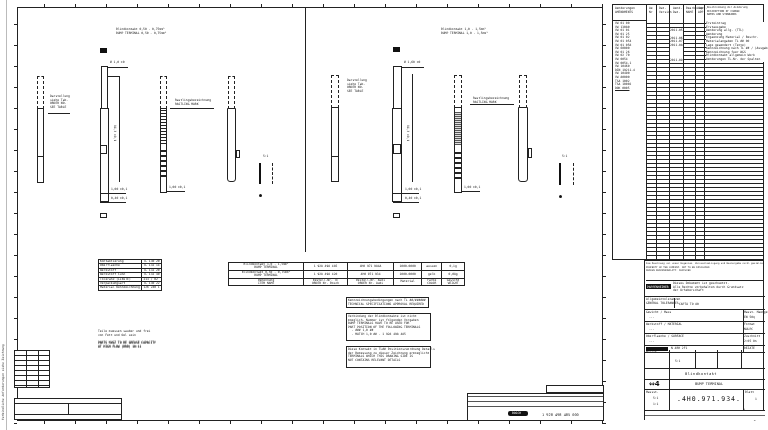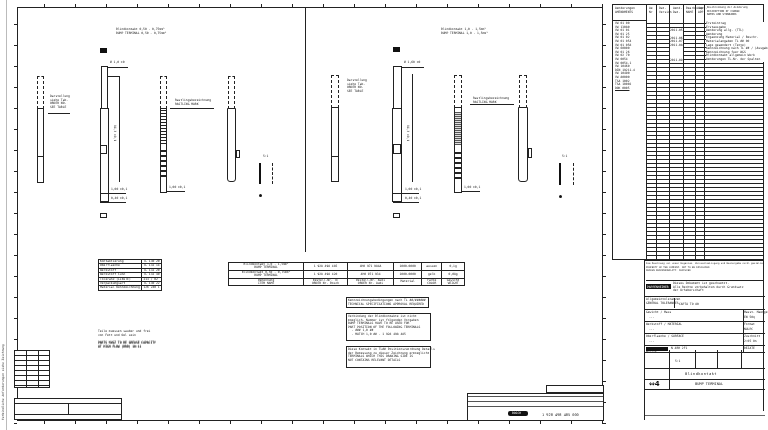--- a/index.html
+++ b/index.html
@@ -383,15 +383,31 @@
   <div class="abs" style="left:0;top:108px;width:120px;height:10px;border-bottom:1px solid #222;">
     <div class="abs" style="left:24px;top:0;height:10px;border-left:1px solid #222;"></div>
     <div class="abs t4" style="left:40px;top:3px;letter-spacing:0.5px;">Blindkontakt</div>
   </div>
   <div class="abs" style="left:0;top:119px;width:120px;height:9px;border-bottom:1px solid #222;">
     <div class="abs" style="left:4px;top:0px;font-size:7px;font-weight:bold;font-family:'DejaVu Sans',sans-serif;">⇔4</div>
     <div class="abs" style="left:24px;top:0;height:9px;border-left:1px solid #222;"></div>
     <div class="abs t4" style="left:50px;top:2px;">BUMP TERMINAL</div>
   </div>
 
+  <div class="abs" style="left:0;top:129px;width:120px;height:20px;border-bottom:1px solid #222;">
+    <div class="abs t" style="left:1px;top:1px;">Massst.</div>
+    <div class="abs t" style="left:8px;top:7px;">5:1</div>
+    <div class="abs t" style="left:8px;top:13px;">1:1</div>
+    <div class="abs" style="left:24px;top:0;height:20px;border-left:1px solid #222;"></div>
+    <div class="abs" style="left:32px;top:5px;font-size:6.5px;letter-spacing:1px;font-family:'DejaVu Sans Mono',monospace;">.4H0.971.934.</div>
+    <div class="abs t" style="left:40px;top:15px;word-spacing:8px;">
+      <span>1</span>
+      <span style="margin-left:10px">2</span>
+      <span style="margin-left:10px">3</span>
+      <span style="margin-left:10px">4</span>
+    </div>
+    <div class="abs" style="left:98px;top:0;height:20px;border-left:1px solid #222;"></div>
+    <div class="abs t" style="left:100px;top:1px;">Blatt</div>
+    <div class="abs t" style="left:110px;top:8px;">1</div>
+  </div>
 
   <div class="abs" style="left:0;top:150px;width:120px;height:9px;background:repeating-linear-gradient(180deg,#fff 0,#fff 2px,#666 2px,#666 2.5px);"></div>
 </div>
 
 </body></html>

